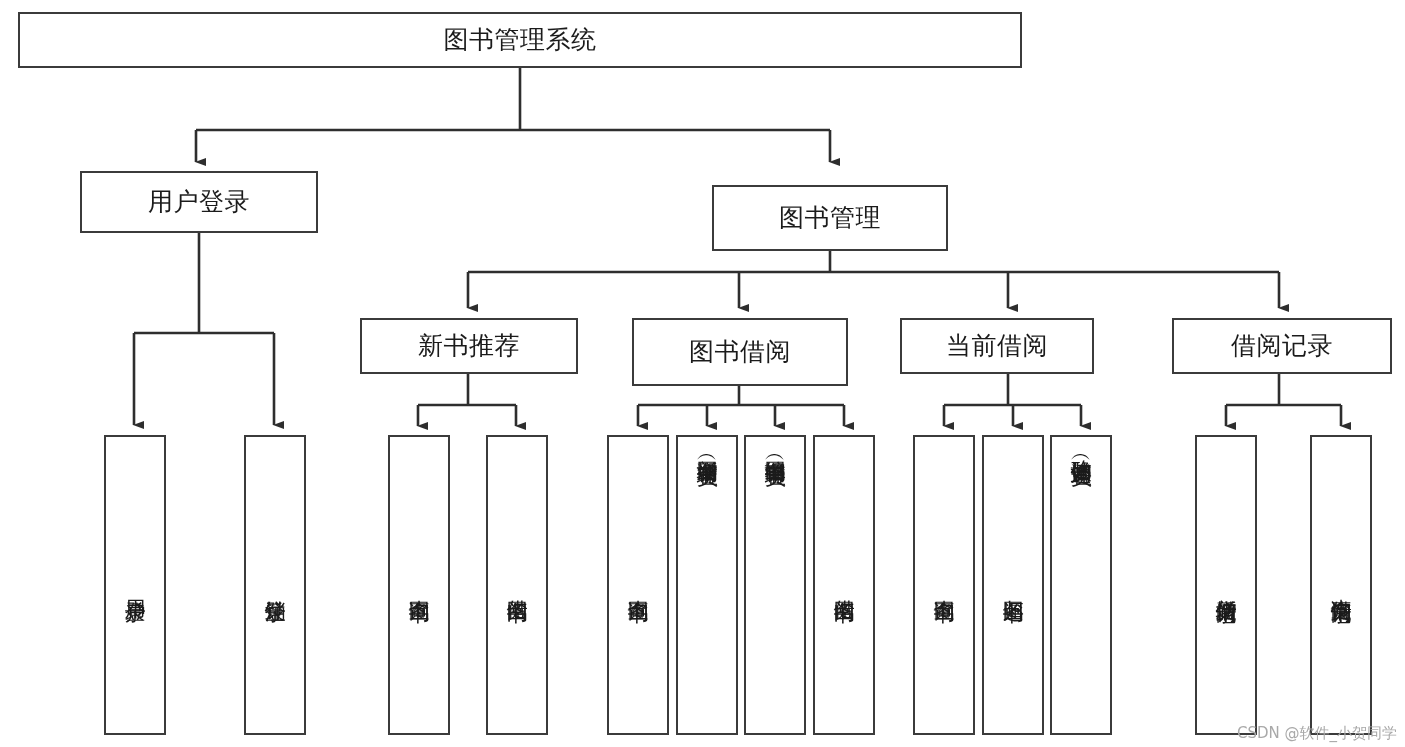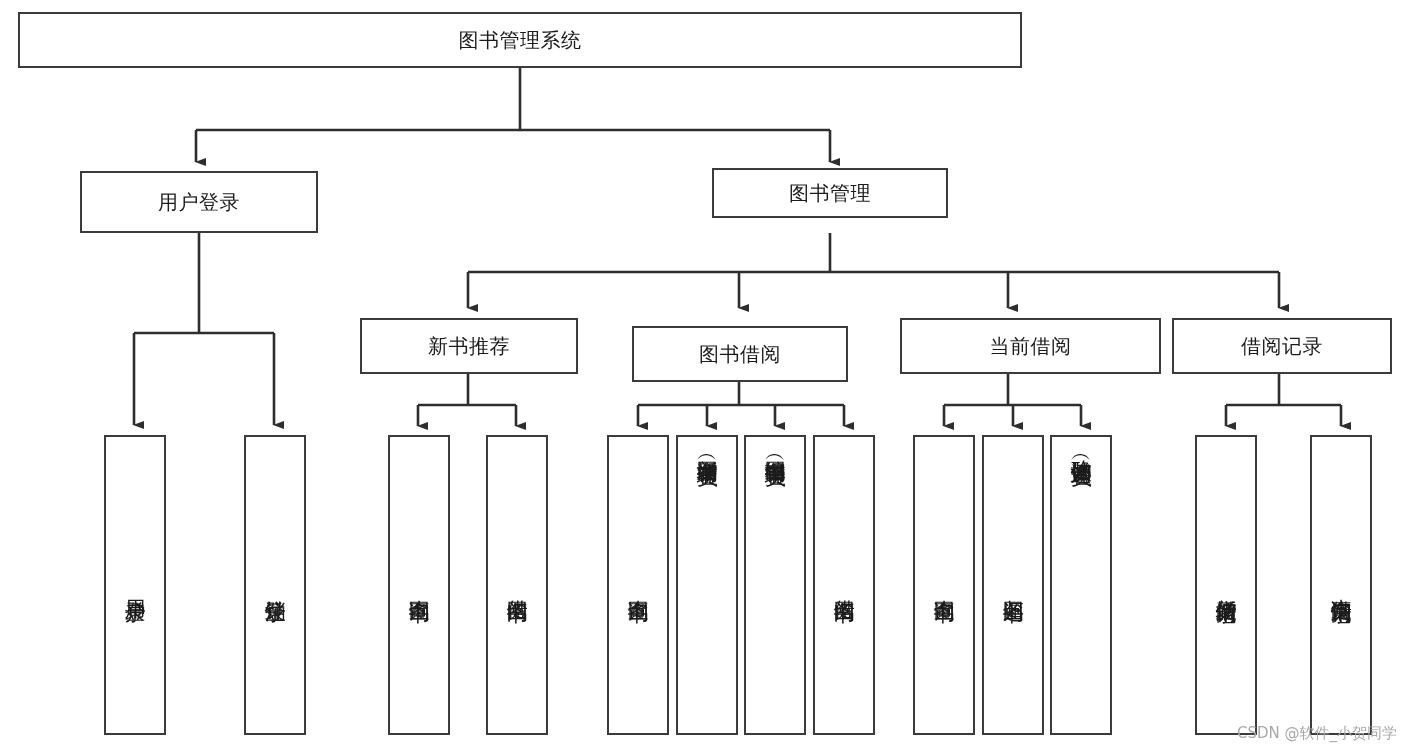--- a/index.html
+++ b/index.html
@@ -34,21 +34,21 @@
     display: flex;
     align-items: center;
     justify-content: center;
     color: #1b1b1b;
     z-index: 2;
   }
   .node.root {
     border-width: 2px;
   }
   .label-h {
-    font-size: 20px;
+    font-size: 25px;
     line-height: 1.2;
     white-space: nowrap;
     letter-spacing: 0.5px;
   }
   .node.leaf {
     align-items: flex-start;
     justify-content: center;
     padding-top: 6px;
   }
   .label-v {
@@ -130,31 +130,31 @@
     </g>
   </svg>
 
   <div class="node root" style="left:18px; top:12px; width:1004px; height:56px;">
     <span class="label-h">图书管理系统</span>
   </div>
 
   <div class="node" style="left:80px; top:171px; width:238px; height:62px;">
     <span class="label-h">用户登录</span>
   </div>
-  <div class="node" style="left:712px; top:168px; width:236px; height:50px;">
+  <div class="node" style="left:712px; top:185px; width:236px; height:66px;">
     <span class="label-h">图书管理</span>
   </div>
 
   <div class="node" style="left:360px; top:318px; width:218px; height:56px;">
     <span class="label-h">新书推荐</span>
   </div>
-  <div class="node" style="left:632px; top:318px; width:216px; height:56px;margin-top:8px;">
+  <div class="node" style="left:632px; top:318px; width:216px; height:68px;">
     <span class="label-h">图书借阅</span>
   </div>
-  <div class="node" style="left:900px; top:318px; width:261px; height:56px;">
+  <div class="node" style="left:900px; top:318px; width:194px; height:56px;">
     <span class="label-h">当前借阅</span>
   </div>
   <div class="node" style="left:1172px; top:318px; width:220px; height:56px;">
     <span class="label-h">借阅记录</span>
   </div>
 
   <div class="node leaf centered" style="left:104px; top:435px; width:62px; height:300px;">
     <span class="label-v">用户登录</span>
   </div>
   <div class="node leaf centered" style="left:244px; top:435px; width:62px; height:300px;">

